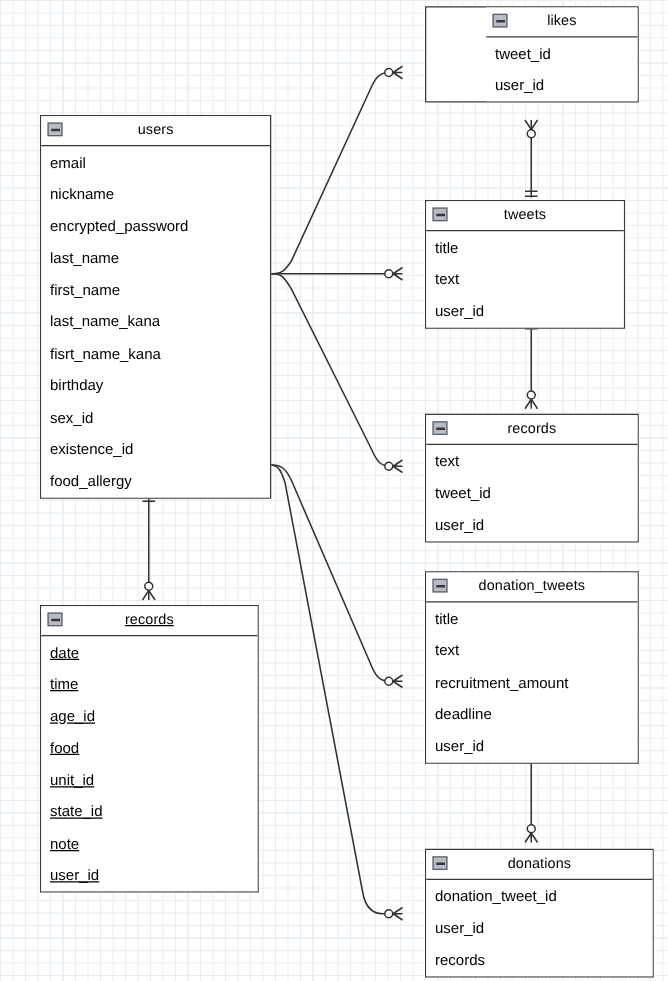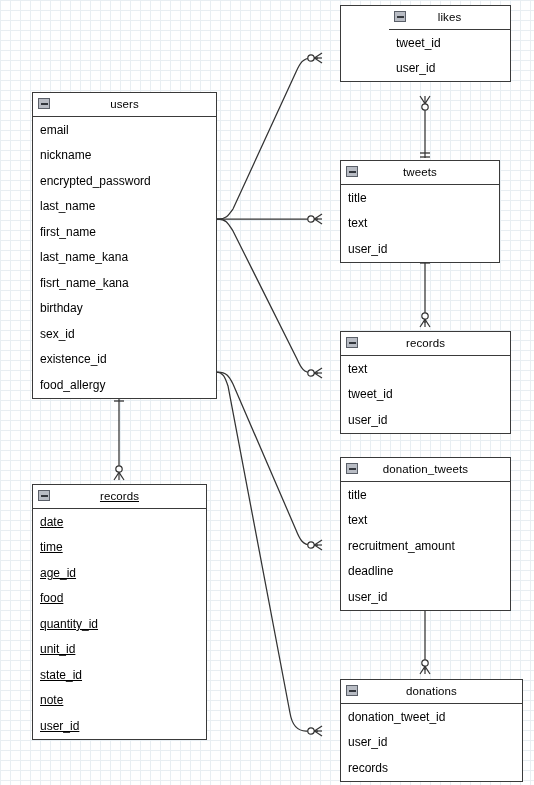--- a/index.html
+++ b/index.html
@@ -195,21 +195,20 @@
       <span class="collapse-icon">
           <i></i>
         </span>
       <span class="entity-title">records</span>
     </div>
     <div class="attr-list">
       <div class="attr">date</div>
       <div class="attr">time</div>
       <div class="attr">age_id</div>
       <div class="attr">food</div>
-      <div class="attr">quantity_id</div>
       <div class="attr">unit_id</div>
       <div class="attr">state_id</div>
       <div class="attr">note</div>
       <div class="attr">user_id</div>
     </div>
   </div>
 
   <div class="entity" style="left:340px; top:5px; width:171px;padding-left:48px;">
     <div class="entity-header">
       <span class="collapse-icon">

